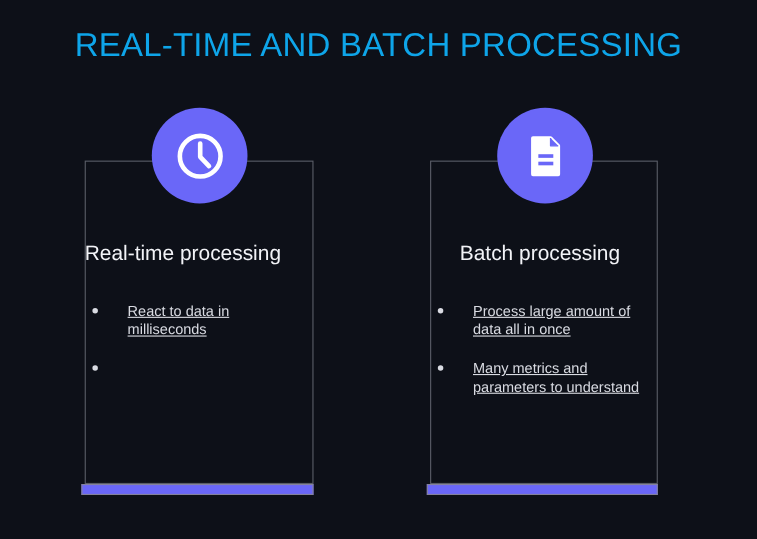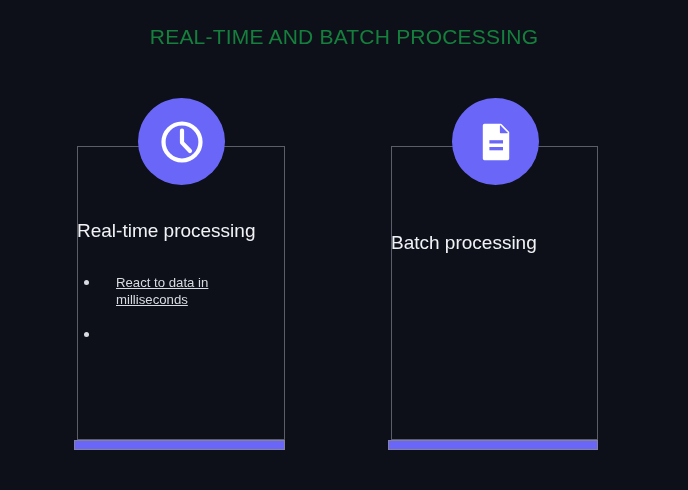--- a/index.html
+++ b/index.html
@@ -21,22 +21,22 @@
     width: 688px;
     height: 490px;
   }
 
   .slide-title {
     position: absolute;
     left: 0;
     top: 25px;
     width: 688px;
     text-align: center;
-    color: #15803d;
-    font-size: 21px;
+    color: #0ea5e9;
+    font-size: 30px;
     font-weight: 400;
     letter-spacing: 0.2px;
     white-space: nowrap;
   }
 
   
   .card {
     position: absolute;
     top: 146px;
     height: 294px;
@@ -75,21 +75,21 @@
 
   
   .card-heading {
     position: absolute;
     color: #f2f3f7;
     font-size: 19px;
     font-weight: 400;
     white-space: nowrap;
   }
   .heading-left  { left: 77px;  top: 220px; width: 208px; }
-  .heading-right { left: 391px; top: 232px; width: 229px; }
+  .heading-right { left: 391px; top: 220px; width: 229px; padding-left: 27px; }
 
   .bullet-list {
     position: absolute;
     margin: 0;
     padding: 0;
     list-style: none;
   }
   .list-left  { left: 82px;  top: 274px; width: 198px; }
   .list-right { left: 396px; top: 274px; width: 198px; }
 
@@ -154,14 +154,24 @@
         <path d="M11.5 6.5 H27.5 L34.5 13.6 V39.5 H11.5 Z" fill="#ffffff" stroke="#ffffff" stroke-width="3.4" stroke-linejoin="round"></path>
         <path d="M27.5 6.5 V13.6 H34.5" fill="#6a67f8" stroke="#6a67f8" stroke-width="1.2" stroke-linejoin="round"></path>
         <rect x="16.4" y="21.2" width="13.6" height="3.3" fill="#6a67f8"></rect>
         <rect x="16.4" y="28.0" width="13.6" height="3.3" fill="#6a67f8"></rect>
       </svg>
     </span>
   </div>
 
   <div class="card-heading heading-right">Batch processing</div>
 
+  <ul class="bullet-list list-right">
+    <li class="bullet-item">
+      <span class="bullet-dot"></span>
+      <span class="bullet-text">Process large amount of data all in once</span>
+    </li>
+    <li class="bullet-item">
+      <span class="bullet-dot"></span>
+      <span class="bullet-text">Many metrics and parameters to understand</span>
+    </li>
+  </ul>
 
 </div>
 
 </body></html>

